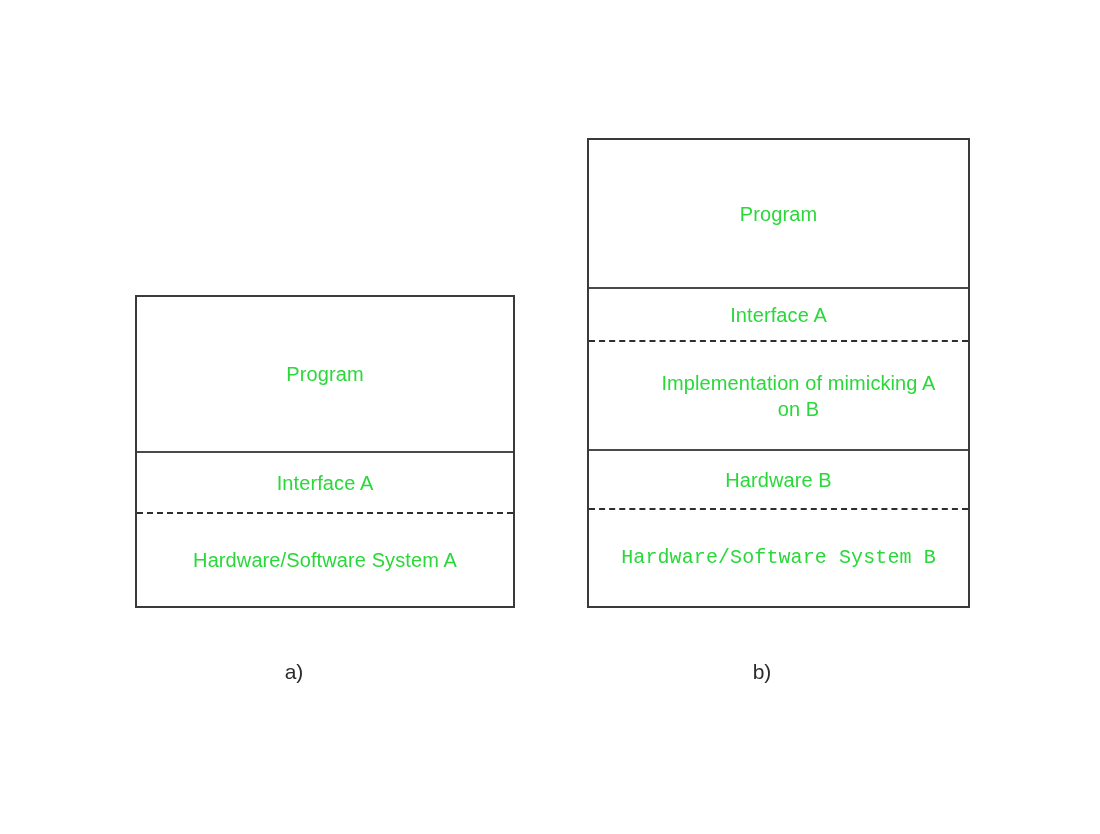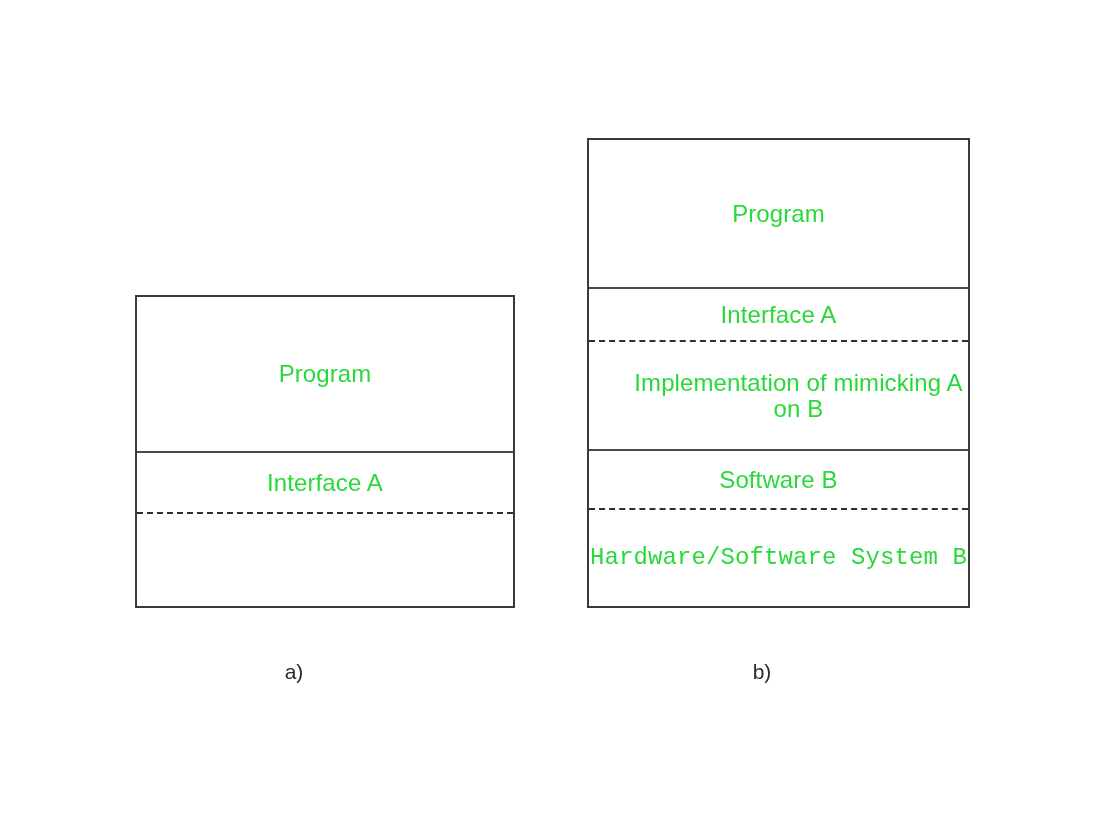--- a/index.html
+++ b/index.html
@@ -29,21 +29,21 @@
   
   .band {
     position: absolute;
     left: 0;
     right: 0;
     display: flex;
     align-items: center;
     justify-content: center;
     text-align: center;
     color: #2ad83a;
-    font-size: 24px;
+    font-size: 20px;
     line-height: 26px;
     letter-spacing: 0.1px;
     white-space: pre-line;
   }
   .band-label {
     color: #2ad83a;
     display: block;
     width: 100%;
     text-align: center;
   }
@@ -118,20 +118,23 @@
       </div>
 
       <div class="rule rule-solid"></div>
 
       <div class="band band-interface">
         <span class="band-label">Interface A</span>
       </div>
 
       <div class="rule rule-dashed"></div>
 
+      <div class="band band-system">
+        <span class="band-label">Hardware/Software System A</span>
+      </div>
 
     </div>
 
     <div class="caption">a)</div>
 
   </div>
 
   <div id="figure-b">
 
     <div class="diagram-box">
@@ -149,21 +152,21 @@
       <div class="rule rule-dashed rule-dashed-top"></div>
 
       <div class="band band-impl">
         <span class="band-label">Implementation of mimicking A
 on B</span>
       </div>
 
       <div class="rule rule-solid rule-solid-bottom"></div>
 
       <div class="band band-interface-b">
-        <span class="band-label">Software B</span>
+        <span class="band-label">Hardware B</span>
       </div>
 
       <div class="rule rule-dashed rule-dashed-bottom"></div>
 
       <div class="band band-system">
         <span class="band-label">Hardware/Software System B</span>
       </div>
 
     </div>
 

